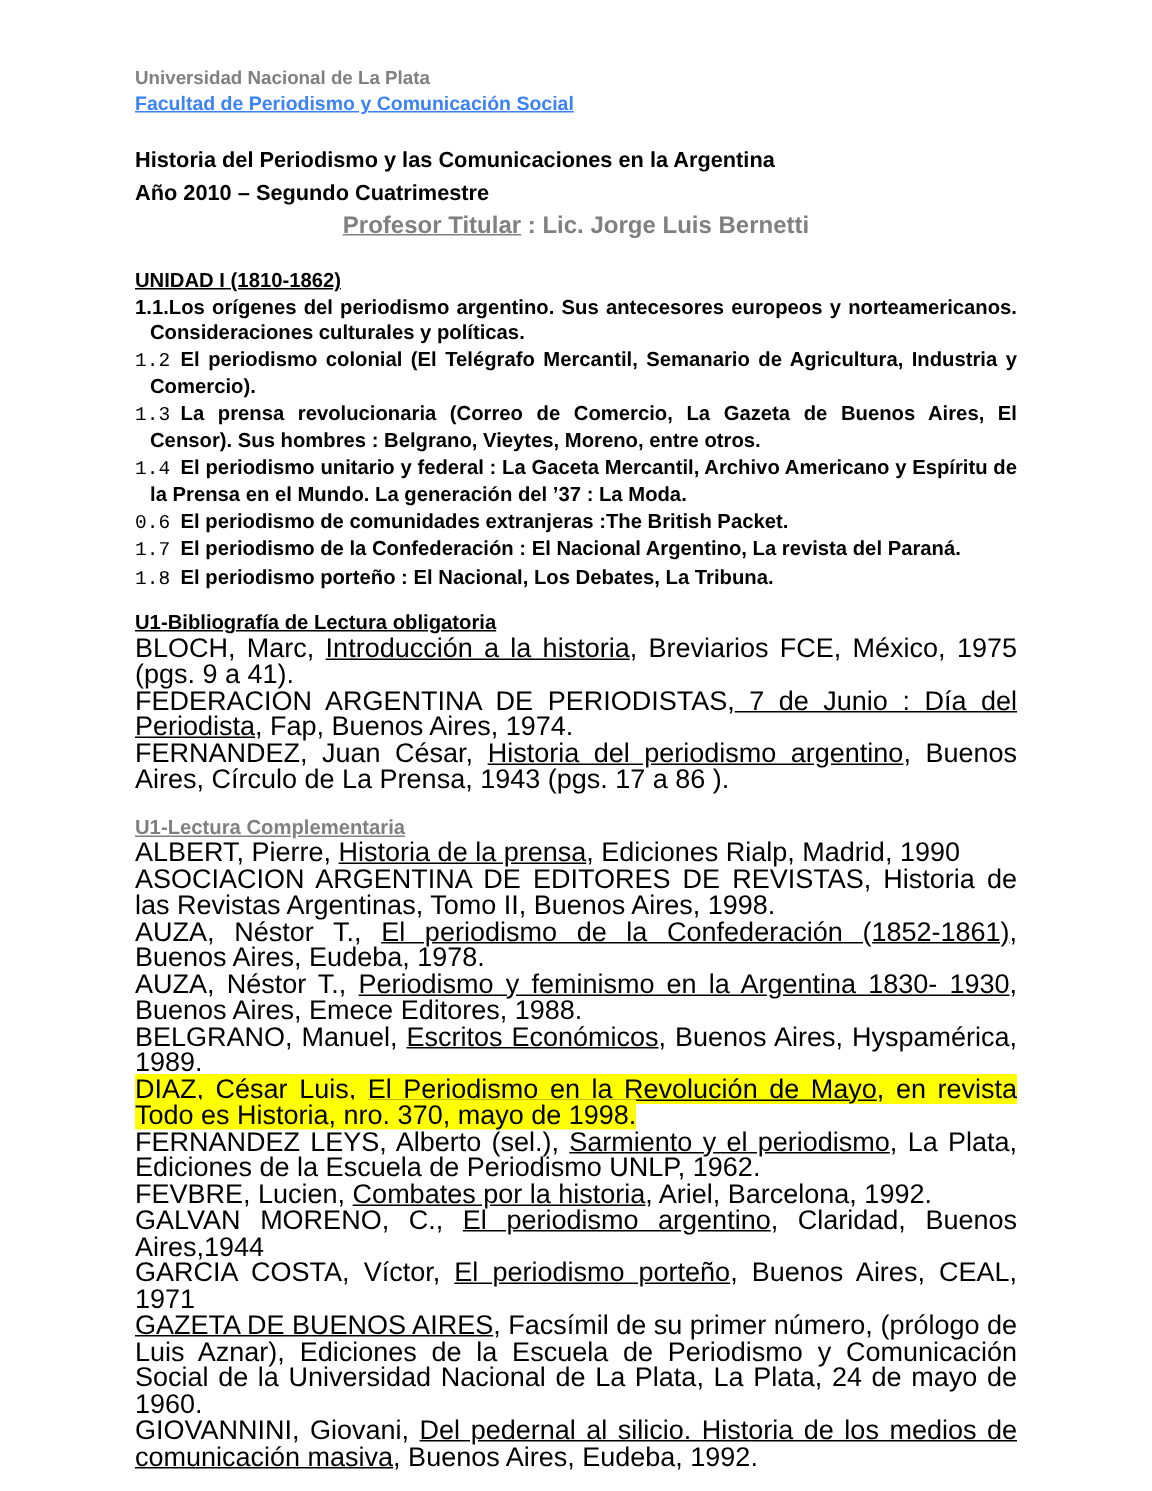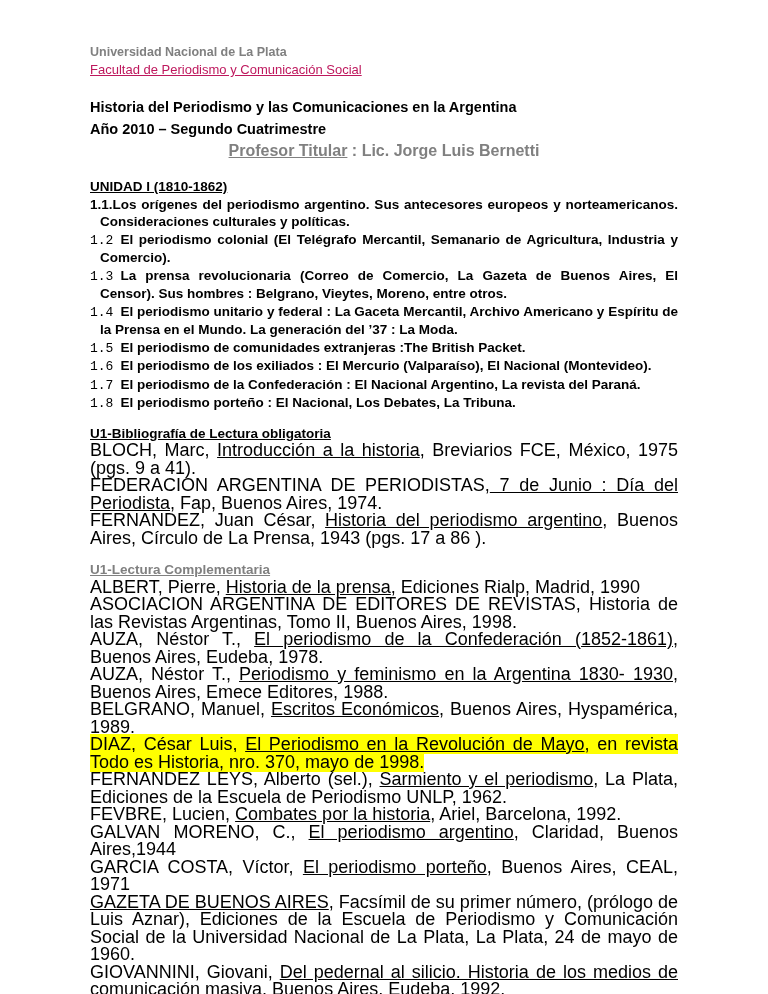--- a/index.html
+++ b/index.html
@@ -15,21 +15,21 @@
     width:768px;height:806px;
     padding:44px 90px 0 90px;
   }
   .u{text-decoration:underline;}
   
   .university{
     font-size:12.5px;font-weight:bold;color:#808080;
     line-height:16px;margin:0;
   }
   .faculty-link{
-    font-size:13px;font-weight:normal;color:#be185d;
+    font-size:13px;font-weight:bold;color:#3b82f6;
     text-decoration:underline;line-height:16px;margin:0;
     display:inline-block;cursor:pointer;
   }
   
   .title-block{margin-top:19px;}
   .title-line{
     font-size:14.5px;font-weight:bold;line-height:21.5px;margin:0;
   }
   .title-line.underlined{text-decoration:underline;}
   
@@ -85,22 +85,21 @@
     <span class="u">Profesor Titular</span><span> : </span><span>Lic. Jorge Luis Bernetti</span>
   </div>
 
   <div>
     <p class="section-heading">UNIDAD I (1810-1862)</p>
     <div class="items">
         <p class="item"><span class="num">1.1.</span><span>Los orígenes del periodismo argentino. Sus antecesores europeos y norteamericanos. Consideraciones culturales y políticas.</span></p>
         <p class="item"><span class="num mono">1.2</span><span>El periodismo colonial (El Telégrafo Mercantil, Semanario de Agricultura, Industria y Comercio).</span></p>
         <p class="item"><span class="num mono">1.3</span><span>La prensa revolucionaria (Correo de Comercio, La Gazeta de Buenos Aires, El Censor). Sus hombres : Belgrano, Vieytes, Moreno, entre otros.</span></p>
         <p class="item"><span class="num mono">1.4</span><span>El periodismo unitario y federal : La Gaceta Mercantil, Archivo Americano y Espíritu de la Prensa en el Mundo. La generación del ’37 : La Moda.</span></p>
-        <p class="item"><span class="num mono">1.5</span><span>El periodismo de comunidades extranjeras :The British Packet.</span></p>
-        <p class="item"><span class="num mono">1.6</span><span>El periodismo de los exiliados : El Mercurio (Valparaíso), El Nacional (Montevideo).</span></p>
+        <p class="item"><span class="num mono">0.6</span><span>El periodismo de comunidades extranjeras :The British Packet.</span></p>
         <p class="item"><span class="num mono">1.7</span><span>El periodismo de la Confederación : El Nacional Argentino, La revista del Paraná.</span></p>
         <p class="item"><span class="num mono">1.8</span><span>El periodismo porteño : El Nacional, Los Debates, La Tribuna.</span></p>
       </div>
   </div>
 
   <div class="biblio-required">
     <p class="section-heading">U1-Bibliografía de Lectura obligatoria</p>
     <div class="entries">
         <p class="entry"><span>BLOCH, Marc, </span><span class="u">Introducción a la historia</span><span>, Breviarios FCE, México, 1975 (pgs. 9 a 41).</span></p>
         <p class="entry"><span>FEDERACION ARGENTINA DE PERIODISTAS,</span><span class="u"> 7 de Junio : Día del Periodista</span><span>, Fap, Buenos Aires, 1974.</span></p>

